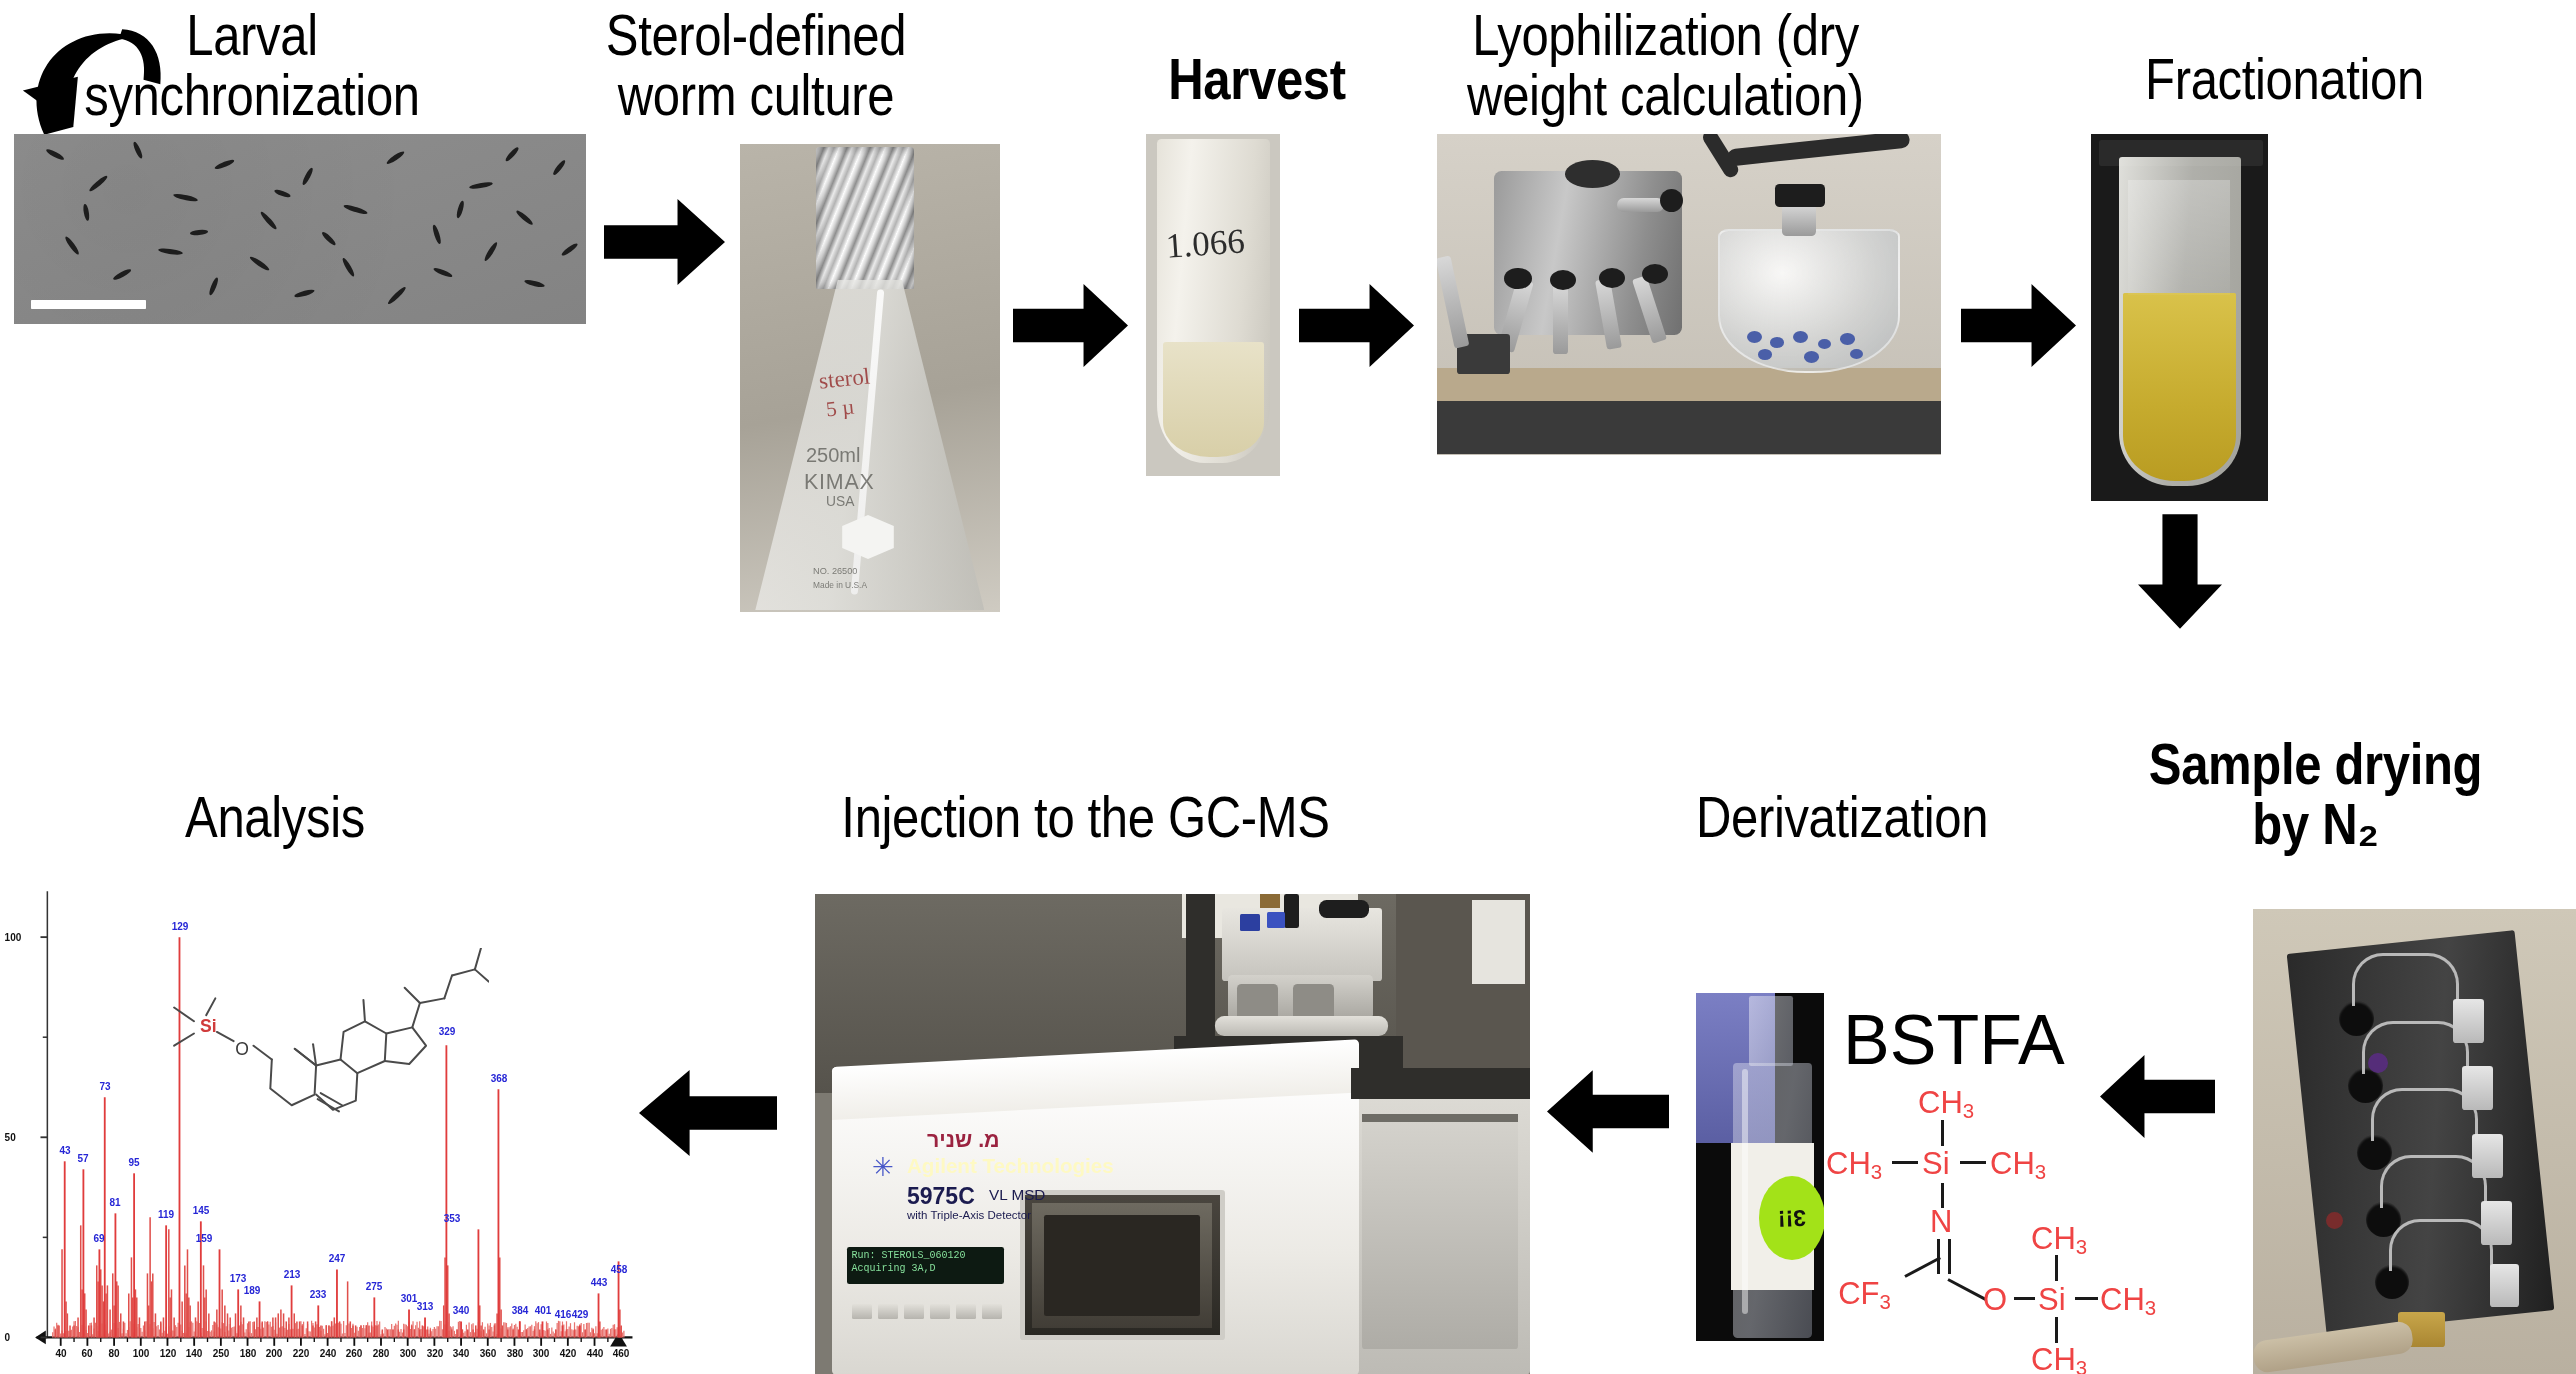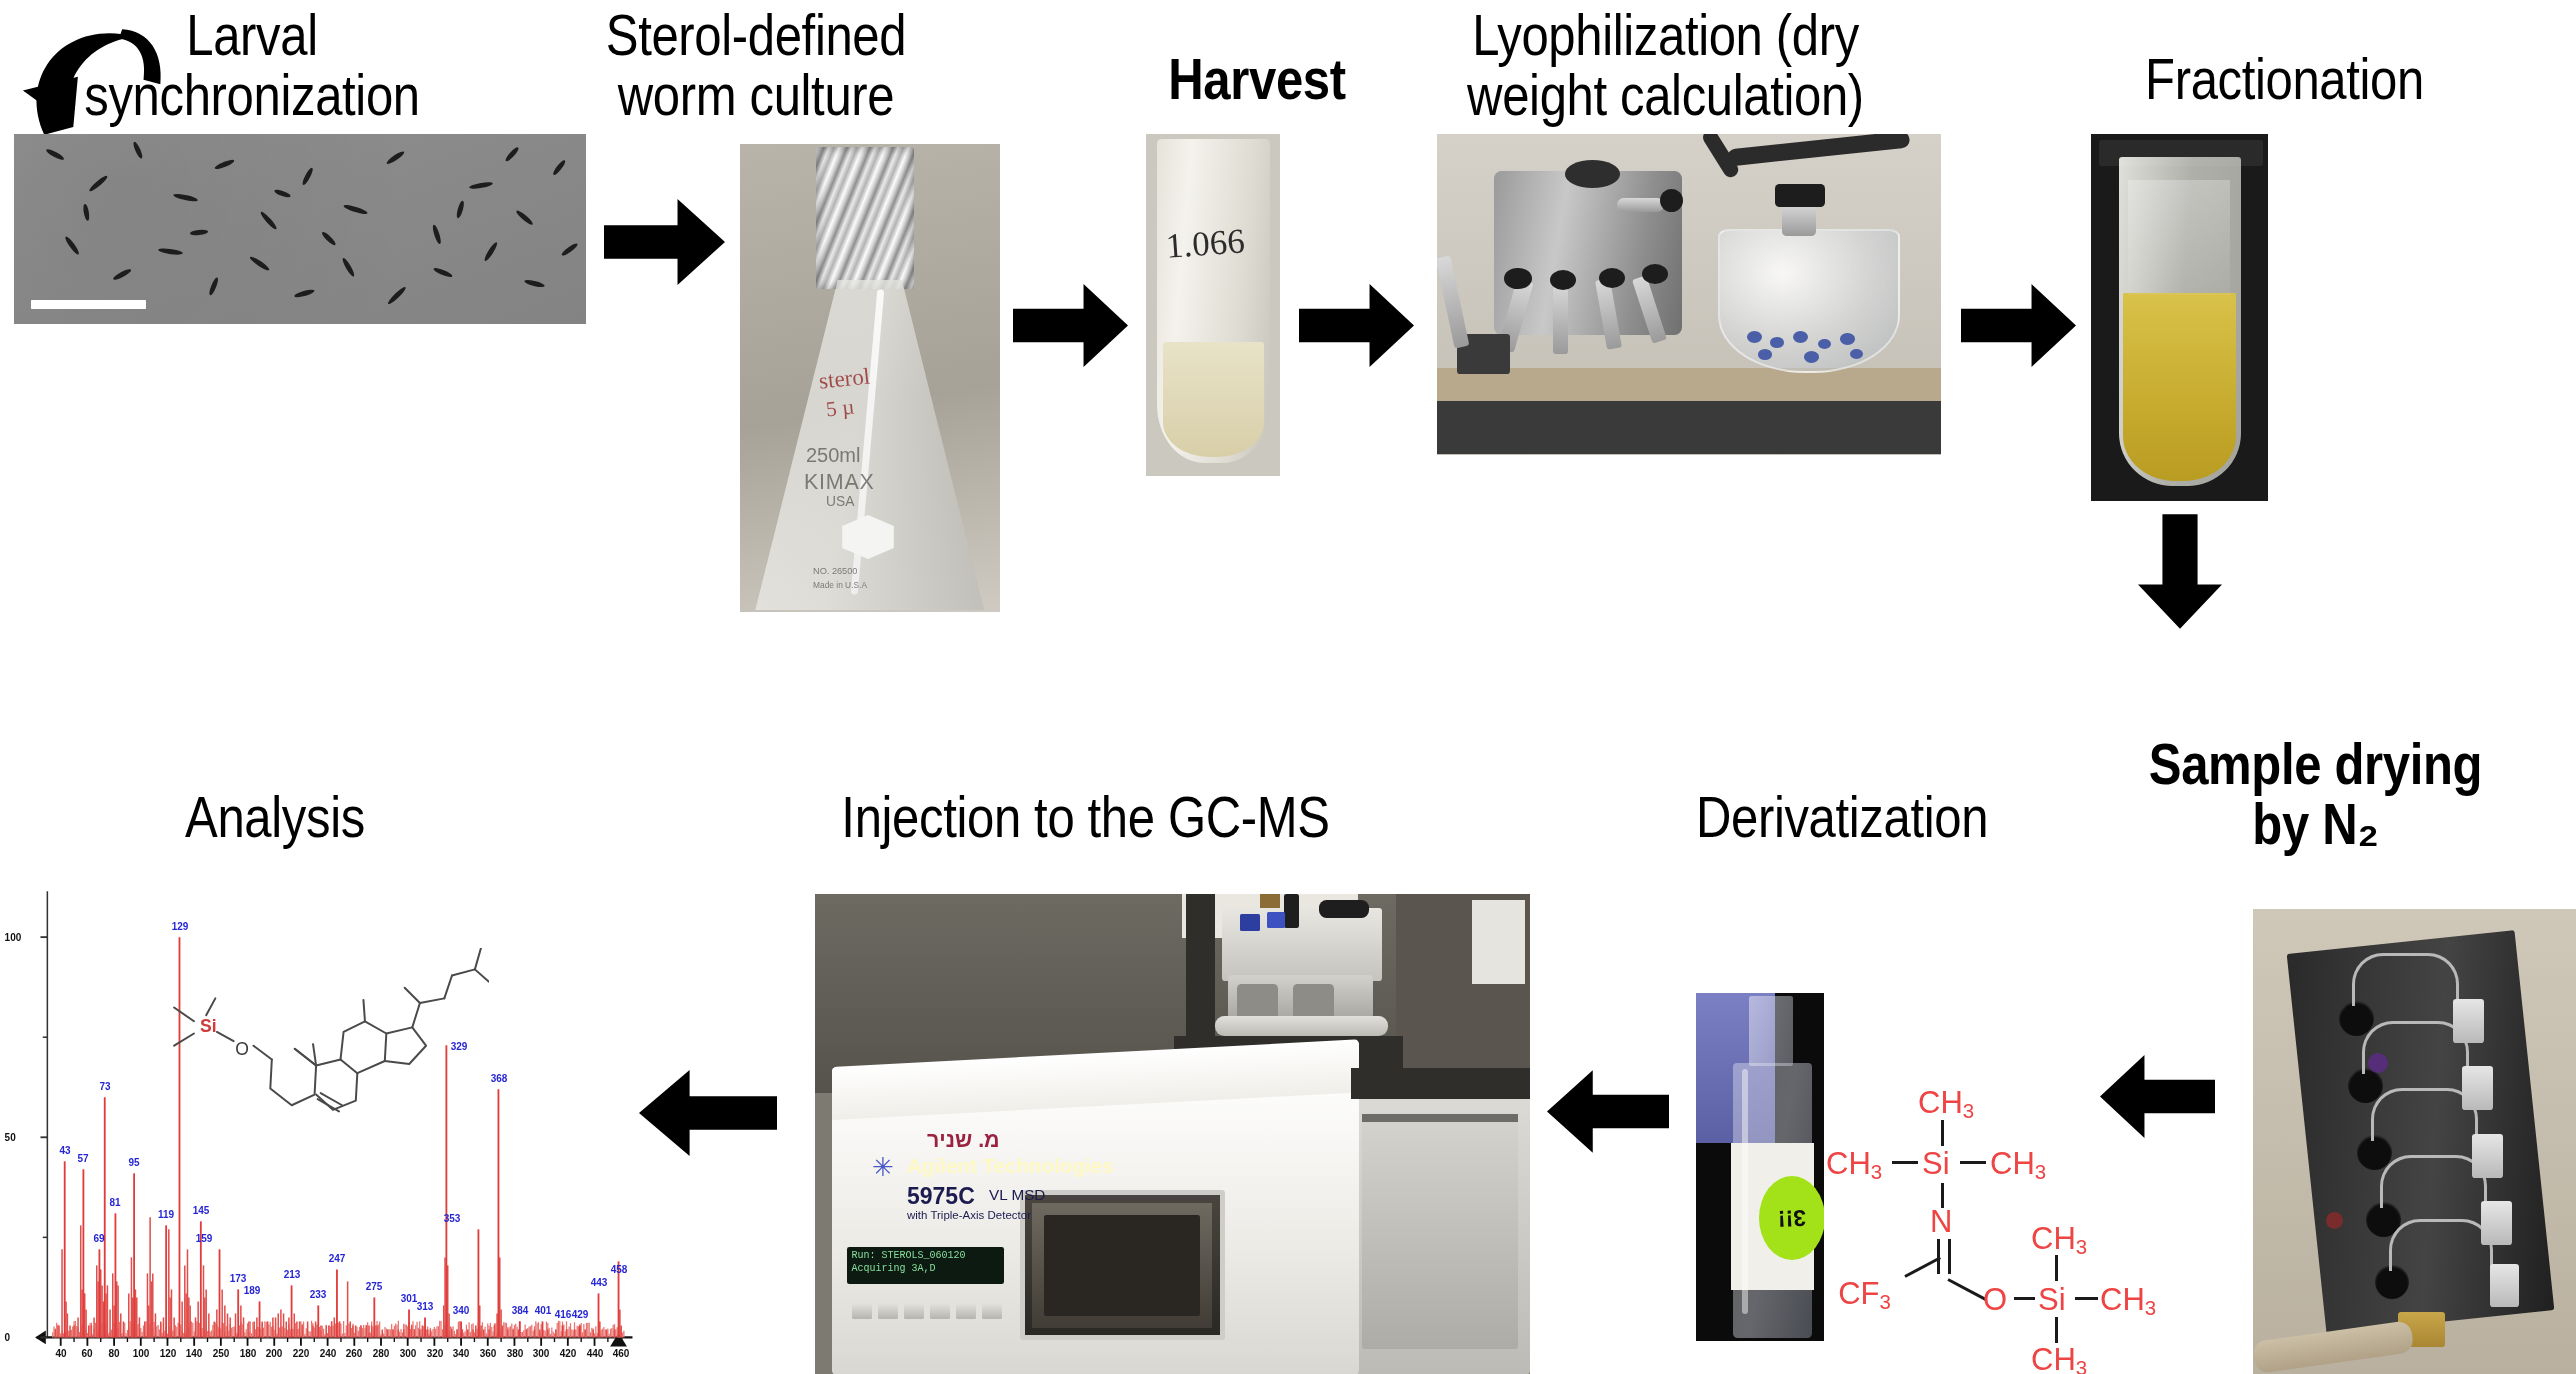--- a/index.html
+++ b/index.html
@@ -389,20 +389,21 @@
     <div class="bst-glove" style="left:0; top:0; width:79px; height:150px;"></div>
     <div class="bst-neck" style="left:53px; top:3.1px; width:44px; height:70px;"></div>
     <div class="bst-bottle" style="left:37px; top:70px; width:79px; height:275px;"></div>
     <div class="bst-label" style="left:35px; top:150px; width:83px; height:147px;"></div>
     <div class="bst-dot" style="left:63px; top:183px; width:66px; height:84px;">
       <span style="font-size:23px;">3!!</span>
     </div>
     <div style="position:absolute;left:46px;top:76px;width:6.1px;height:245px;background:rgba(255,255,255,.45);border-radius:3.1px;"></div>
   </div>
 
+  <div class="bstfa-word" style="left:1843px; top:1000px; font-size:70px;">BSTFA</div>
 
   <div style="position:absolute; left:1826px; top:1085px; width:352px; height:260px;">
 
     <div class="formula" style="left:92px; top:0px; font-size:31px;">CH<span class="sub">3</span></div>
     <div class="bond" style="left:115px; top:35px; width:3.1px; height:26px;"></div>
 
     <div class="formula" style="left:0px; top:61px; font-size:31px;">CH<span class="sub">3</span></div>
     <div class="bond" style="left:66px; top:76px; width:26px; height:3.1px;"></div>
 
     <div class="formula" style="left:96px; top:61px; font-size:31px;">Si</div>
@@ -1197,21 +1198,21 @@
         <div class="spec-lbl" style="left: 201px; top: 326px;">145</div>
         <div class="spec-lbl" style="left: 204px; top: 354px;">159</div>
         <div class="spec-lbl" style="left: 238px; top: 394px;">173</div>
         <div class="spec-lbl" style="left: 252px; top: 406px;">189</div>
         <div class="spec-lbl" style="left: 292px; top: 390px;">213</div>
         <div class="spec-lbl" style="left: 318px; top: 410px;">233</div>
         <div class="spec-lbl" style="left: 337px; top: 374px;">247</div>
         <div class="spec-lbl" style="left: 374px; top: 402px;">275</div>
         <div class="spec-lbl" style="left: 409px; top: 414px;">301</div>
         <div class="spec-lbl" style="left: 425px; top: 422px;">313</div>
-        <div class="spec-lbl" style="left: 447px; top: 162px; margin-left: 12px;">329</div>
+        <div class="spec-lbl" style="left: 447px; top: 147px;">329</div>
         <div class="spec-lbl" style="left: 461px; top: 426px;">340</div>
         <div class="spec-lbl" style="left: 452px; top: 334px;">353</div>
         <div class="spec-lbl" style="left: 499px; top: 194px;">368</div>
         <div class="spec-lbl" style="left: 520px; top: 426px;">384</div>
         <div class="spec-lbl" style="left: 543px; top: 426px;">401</div>
         <div class="spec-lbl" style="left: 563px; top: 430px;">416</div>
         <div class="spec-lbl" style="left: 580px; top: 430px;">429</div>
         <div class="spec-lbl" style="left: 599px; top: 398px;">443</div>
         <div class="spec-lbl" style="left: 619px; top: 385px;">458</div>
       </div>

